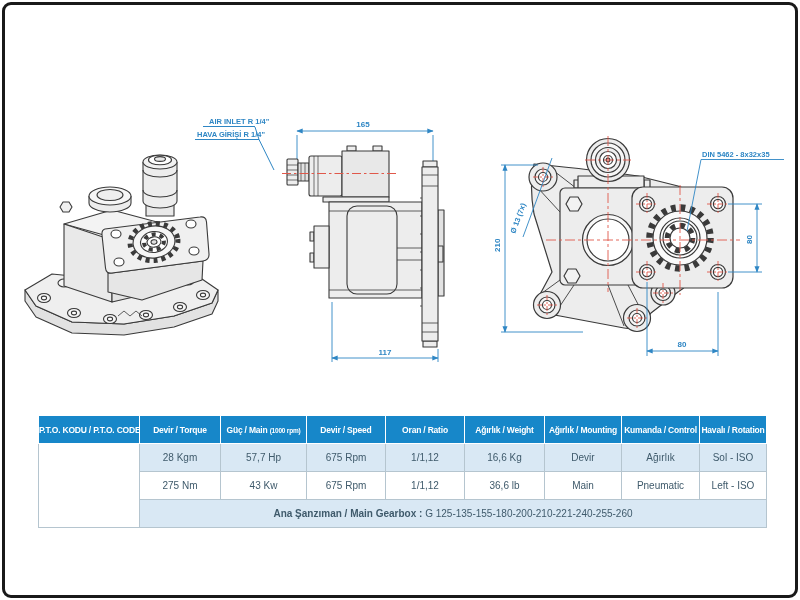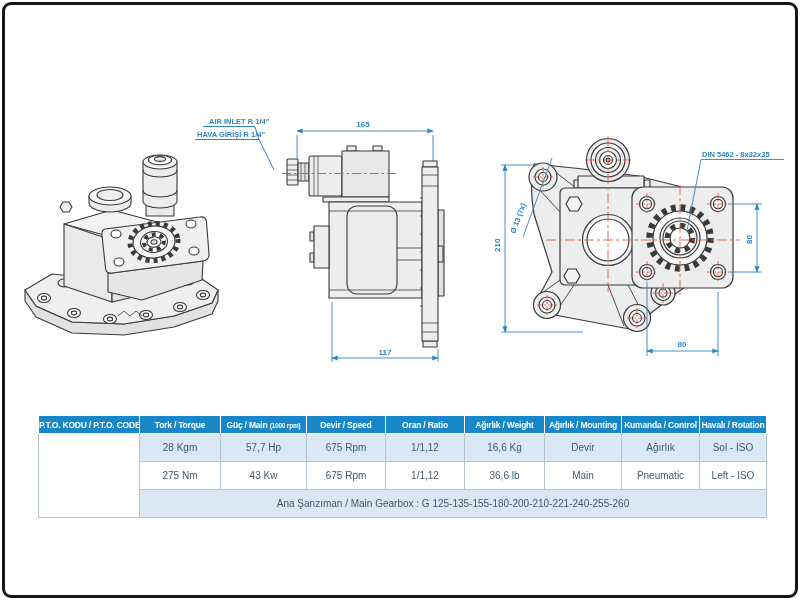--- a/index.html
+++ b/index.html
@@ -3,27 +3,27 @@
 <meta charset="utf-8">
 <style>
   html,body{margin:0;padding:0;background:#fff;}
   body{width:800px;height:600px;position:relative;font-family:"Liberation Sans",sans-serif;overflow:hidden;}
   .frame{position:absolute;inset:2px;border:3px solid #191919;border-radius:9px;background:#fff;}
   .svgwrap{position:absolute;}
   
   .spec{position:absolute;left:38px;top:415px;width:728px;border-collapse:collapse;table-layout:fixed;background:#fff;border:1px solid #9fb4c0;}
   .spec th{background:#1787c9;color:#fff;font-weight:bold;font-size:8.5px;letter-spacing:-0.2px;text-align:center;vertical-align:middle;border:1px solid #ffffff;padding:0;white-space:nowrap;overflow:hidden;}
   .spec td{color:#3f5a6b;font-size:10px;text-align:center;vertical-align:middle;border:1px solid #b5c5cf;padding:8px;white-space:nowrap;overflow:hidden;}
-  .spec tr.hdr{height:18px;margin-left:48px;}
+  .spec tr.hdr{height:28px;margin-left:48px;}
   .spec tr.r{height:16px;}
   .spec td.alt{background:#d9e8f4;}
   .spec td.codecell{background:#fff;}
   .spec td.ftr{background:#d9e8f4;}
   .small-hdr{font-size:6.5px;font-weight:bold;}
-  .ftr b{font-weight:normal;}
+  .ftr b{font-weight:bold;}
   
   text{font-family:"Liberation Sans",sans-serif;}
   .dim{fill:#2e86c4;font-size:8px;font-weight:bold;}
   .lbl{fill:#2e86c4;font-size:7.5px;font-weight:bold;}
 </style>
 </head>
 <body>
 
 <div class="frame"></div>
 
@@ -314,21 +314,21 @@
       <col style="width:79px">
       <col style="width:79px">
       <col style="width:80px">
       <col style="width:77px">
       <col style="width:78px">
       <col style="width:67px">
   </colgroup>
   <tbody>
       <tr class="hdr">
     <th>P.T.O. KODU / P.T.O. CODE</th>
-    <th>Tork / Torque</th>
+    <th>Devir / Torque</th>
     <th><span>Güç / Main</span> <span class="small-hdr">(1000 rpm)</span></th>
     <th>Devir / Speed</th>
     <th>Oran / Ratio</th>
     <th>Ağırlık / Weight</th>
     <th>Ağırlık / Mounting</th>
     <th>Kumanda / Control</th>
     <th>Havalı / Rotation</th>
   </tr>
   <tr class="r">
     <td rowspan="3" class="codecell"></td>

